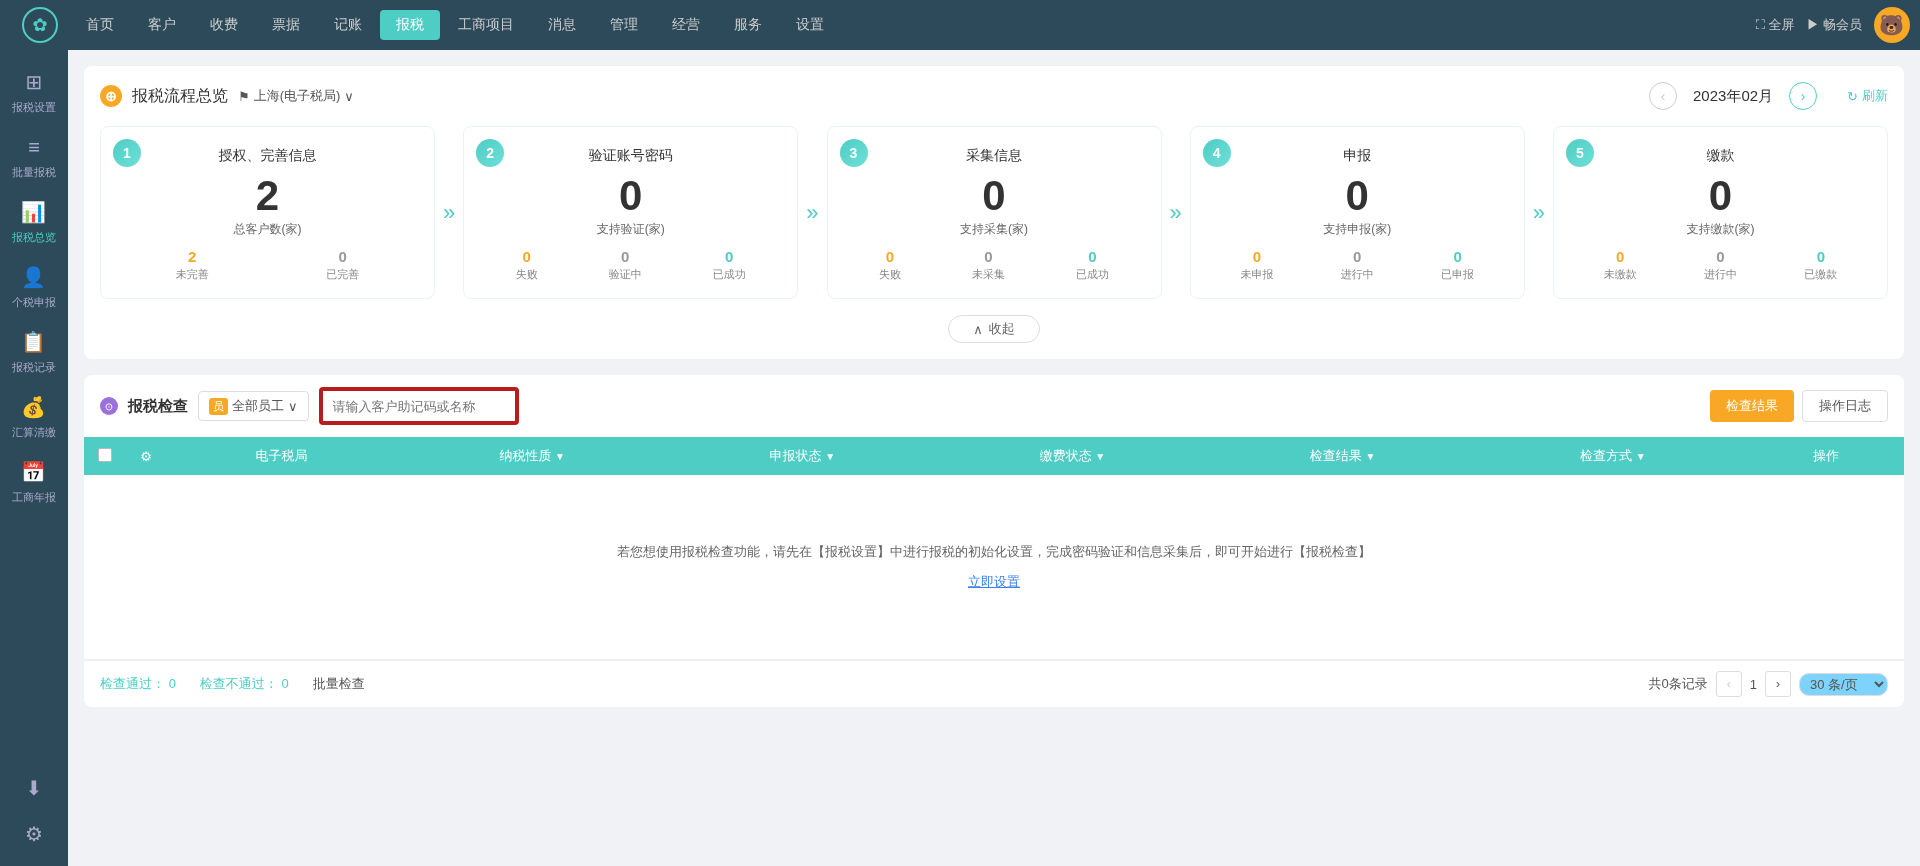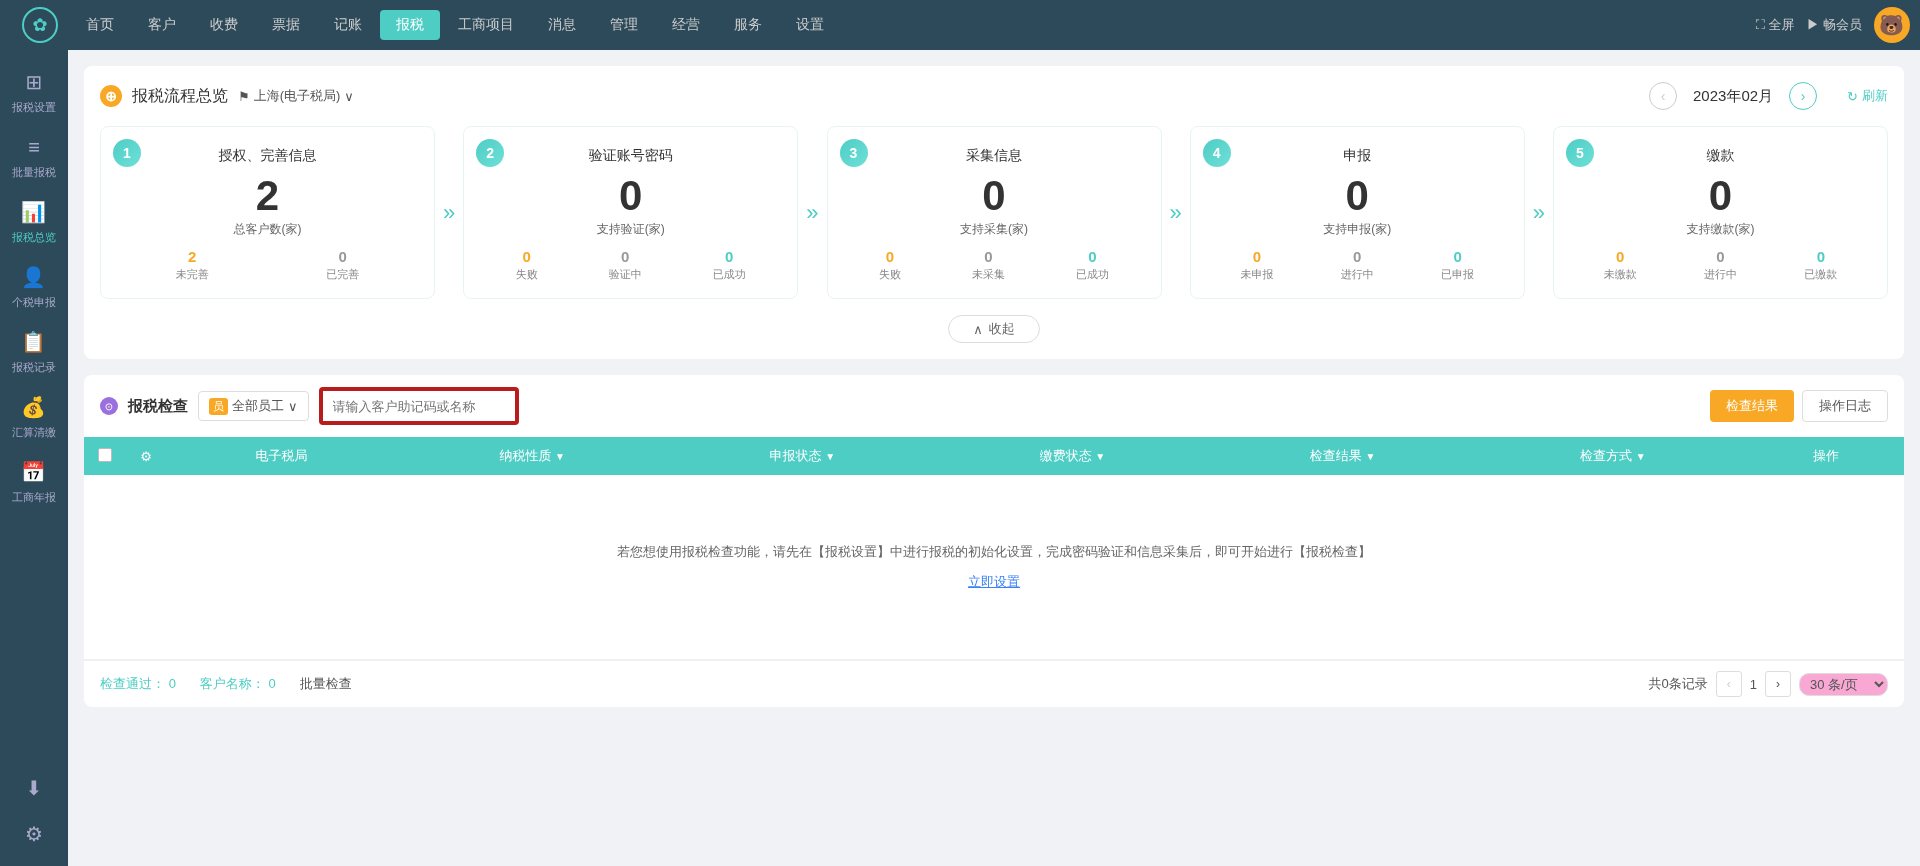--- a/index.html
+++ b/index.html
@@ -455,21 +455,21 @@
       font-size: 12px;
     }
     .page-btn.disabled { color: #ccc; cursor: default; }
     .page-size-select {
       border: 1px solid #ddd;
       border-radius: 10px;
       padding: 2px 6px;
       font-size: 13px;
       color: #555;
       cursor: pointer;
-      background: #f9a8d4;
+      background: #7dd3fc;
     }
 
     
     .custom-checkbox {
       width: 14px;
       height: 14px;
       border: 1px solid #bbb;
       border-radius: 2px;
       display: inline-block;
       background: #fff;
@@ -757,21 +757,21 @@
         </tbody>
       </table>
     </div>
 
     <div class="table-footer">
       <span class="footer-stat">
         <span>检查通过：</span>
         <span style="color:#4ecdc4;cursor:pointer;">0</span>
       </span>
       <span class="footer-stat">
-        <span>客户名称：</span>
+        <span>检查不通过：</span>
         <span style="color:#4ecdc4;cursor:pointer;">0</span>
       </span>
       <span class="has-note">批量检查</span>
       <div class="pagination">
         <span>共0条记录</span>
         <div class="page-btn disabled">‹</div>
         <span>1</span>
         <div class="page-btn">›</div>
         <select class="page-size-select">
           <option>30 条/页</option>

